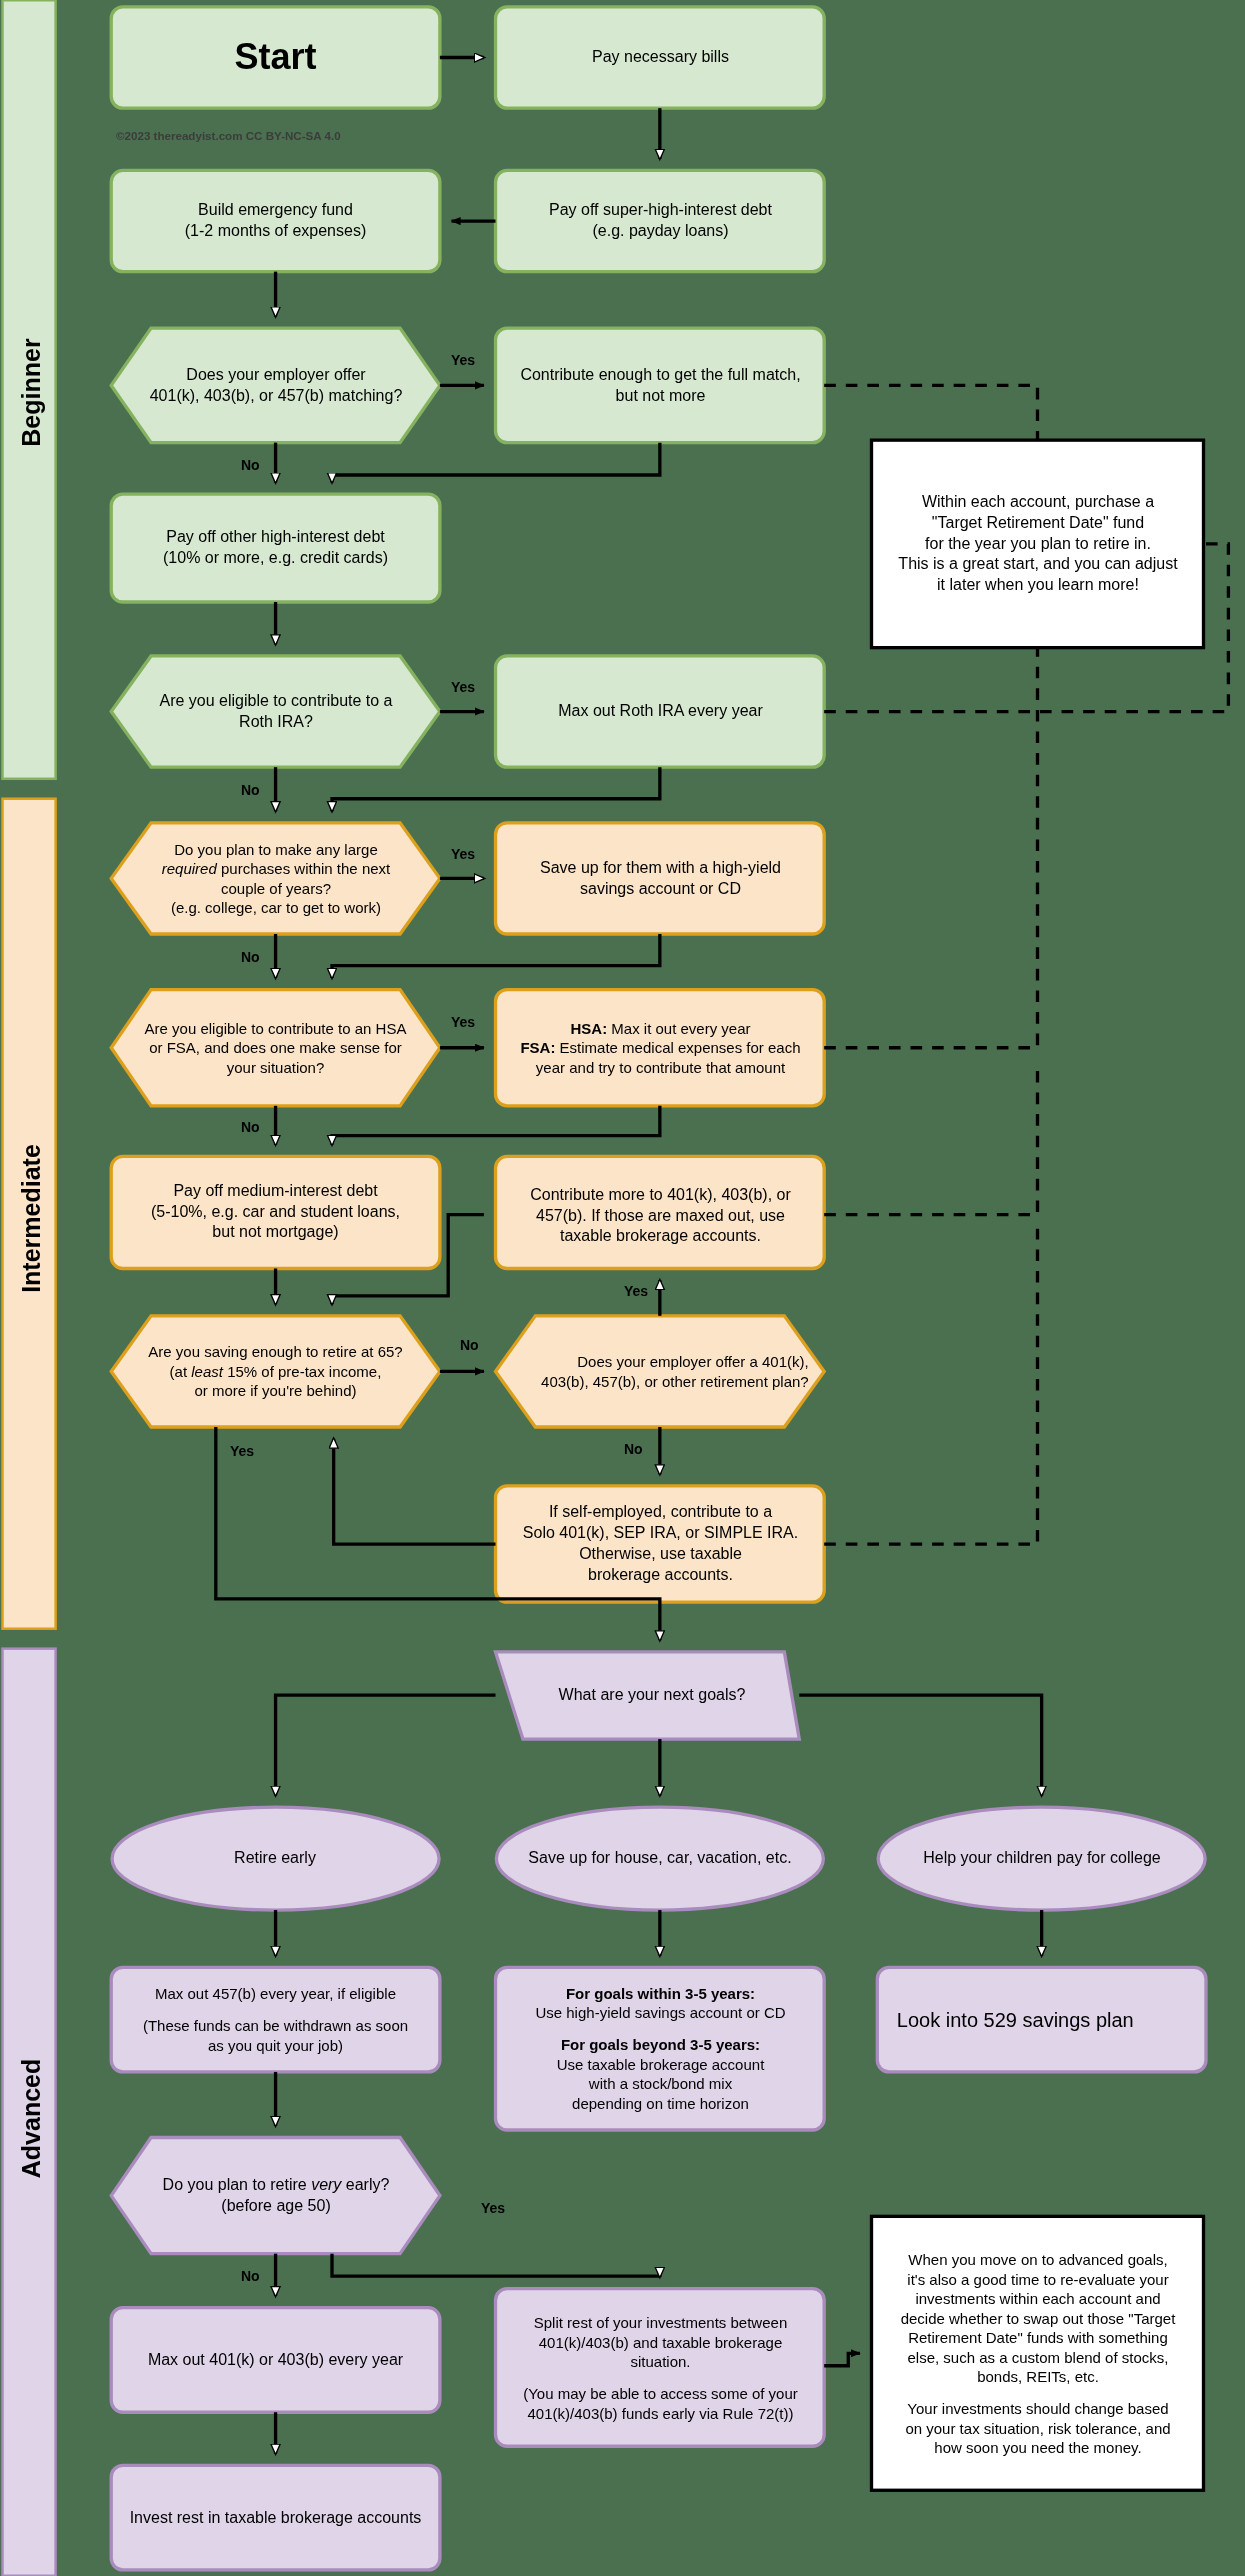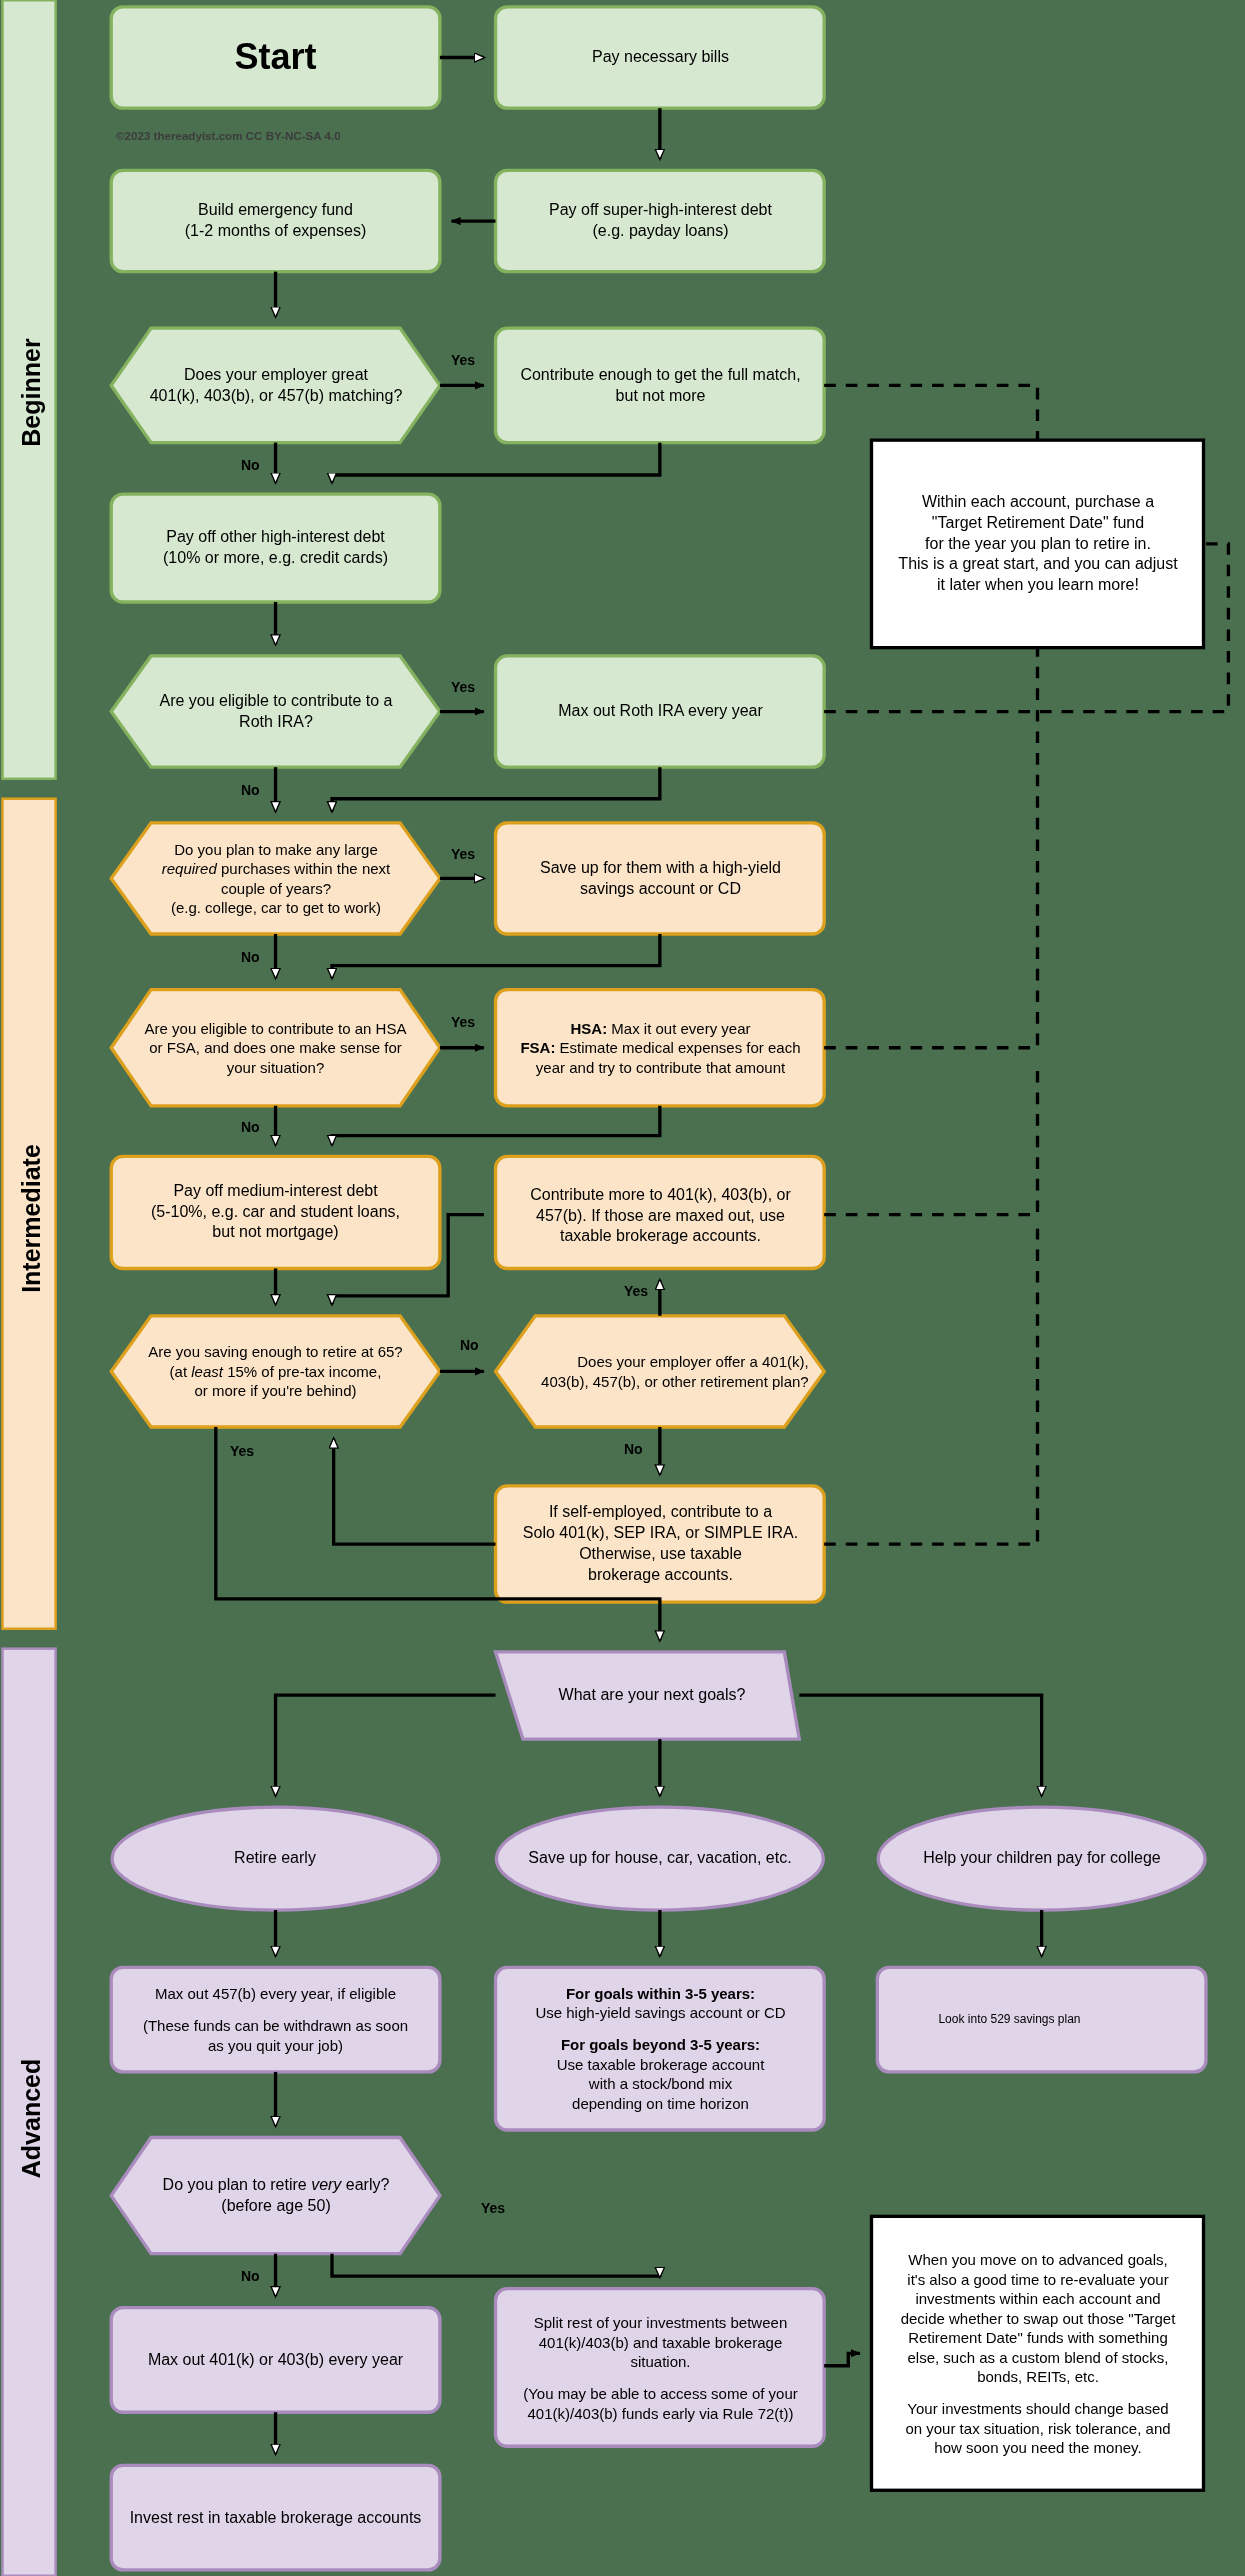--- a/index.html
+++ b/index.html
@@ -178,21 +178,21 @@
 
 <div class="nodeText" style="left:496px;top:170px;width:329px;height:101px;font-size:16px;">
   <div><span>Pay off super-high-interest debt</span><br><span>(e.g. payday loans)</span></div>
     </div>
 
 <div class="nodeText" style="left:111px;top:170px;width:329px;height:101px;font-size:16px;">
   <div><span>Build emergency fund</span><br><span>(1-2 months of expenses)</span></div>
     </div>
 
 <div class="nodeText" style="left:125px;top:328px;width:302px;height:115px;font-size:16px;">
-  <div><span>Does your employer great</span><br><span>401(k), 403(b), or 457(b) matching?</span></div>
+  <div><span>Does your employer offer</span><br><span>401(k), 403(b), or 457(b) matching?</span></div>
     </div>
 
 <div class="nodeText" style="left:496px;top:328px;width:329px;height:115px;font-size:16px;">
   <div><span>Contribute enough to get the full match,</span><br><span>but not more</span></div>
     </div>
 
 <div class="nodeText" style="left:111px;top:494px;width:329px;height:108px;font-size:16px;">
   <div><span>Pay off other high-interest debt</span><br><span>(10% or more, e.g. credit cards)</span></div>
     </div>
 
@@ -281,21 +281,21 @@
   <div>
     <span class="b">For goals within 3-5 years:</span><br>
     <span>Use high-yield savings account or CD</span><span class="sp"></span>
     <span class="b">For goals beyond 3-5 years:</span><br>
     <span>Use taxable brokerage account</span><br>
     <span>with a stock/bond mix</span><br>
     <span>depending on time horizon</span>
   </div>
     </div>
 
-<div class="nodeText" style="left:877px;top:1967px;width:265px;height:105px;font-size:12px;">
+<div class="nodeText" style="left:877px;top:1967px;width:265px;height:105px;font-size:20px;text-align:right;">
   <div>Look into 529 savings plan</div>
     </div>
 
 <div class="nodeText" style="left:125px;top:2138px;width:302px;height:116px;font-size:16px;">
   <div>
     <span>Do you plan to retire </span><span class="i">very</span><span> early?</span><br>
     <span>(before age 50)</span>
   </div>
     </div>
 

